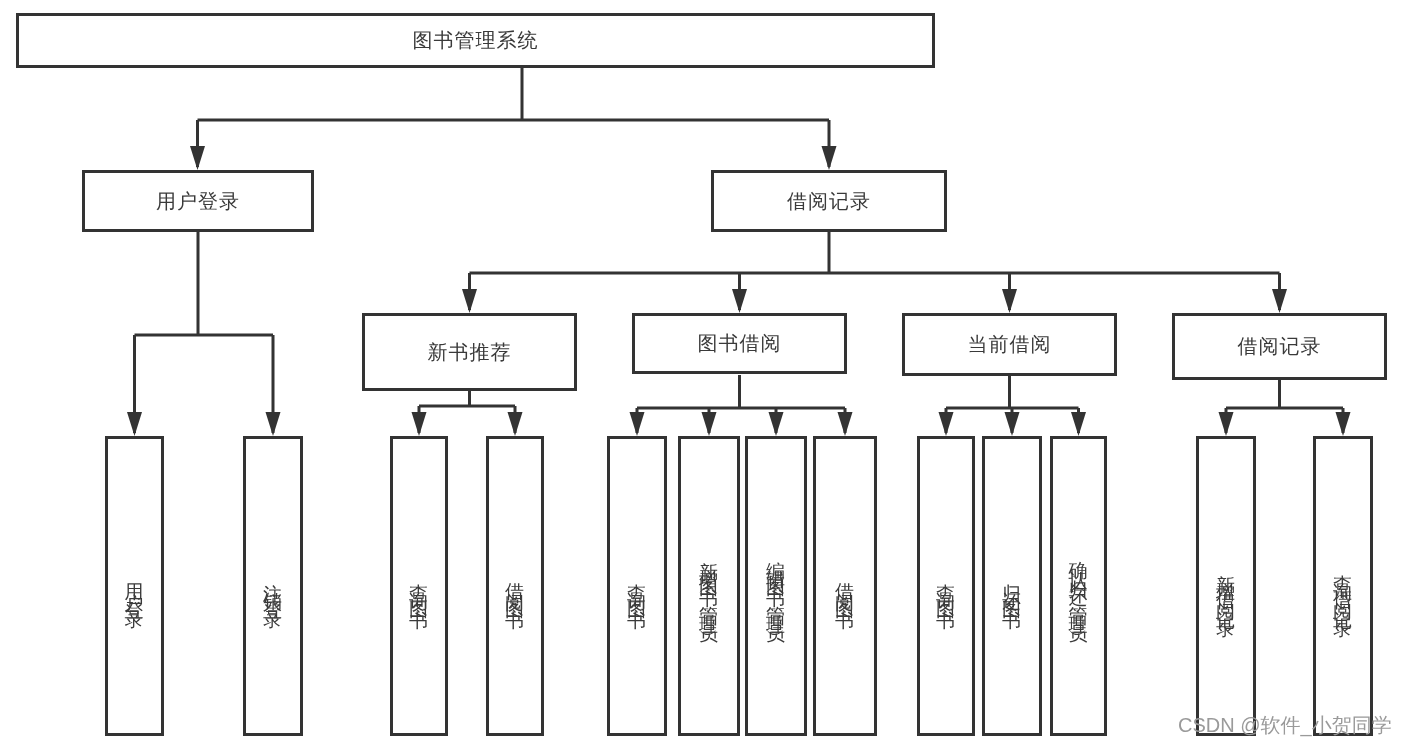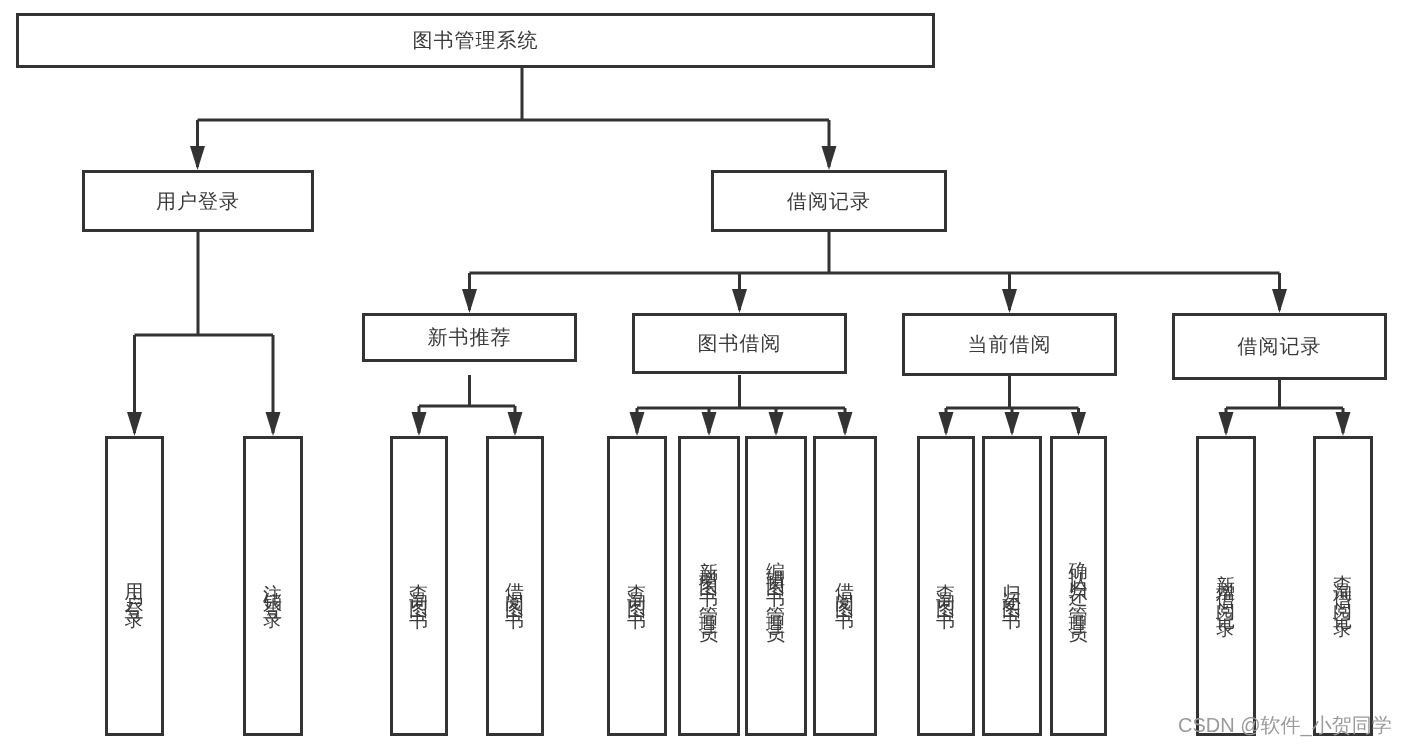--- a/index.html
+++ b/index.html
@@ -88,21 +88,21 @@
       <use href="#ah" x="1226" y="436"></use>
       <use href="#ah" x="1343" y="436"></use>
     </g>
   </svg>
 
   <div class="node hbox" style="left:16px; top:13px; width:919px; height:55px;">图书管理系统</div>
 
   <div class="node hbox" style="left:82px; top:170px; width:232px; height:62px;">用户登录</div>
   <div class="node hbox" style="left:711px; top:170px; width:236px; height:62px;">借阅记录</div>
 
-  <div class="node hbox" style="left:362px; top:313px; width:215px; height:49px;">新书推荐</div>
+  <div class="node hbox" style="left:362px; top:313px; width:215px; height:78px;">新书推荐</div>
   <div class="node hbox" style="left:632px; top:313px; width:215px; height:61px;">图书借阅</div>
   <div class="node hbox" style="left:902px; top:313px; width:215px; height:63px;">当前借阅</div>
   <div class="node hbox" style="left:1172px; top:313px; width:215px; height:67px;">借阅记录</div>
 
   <div class="node vbox" style="left:105px; top:436px; width:59px; height:300px;">用户登录</div>
   <div class="node vbox" style="left:243px; top:436px; width:60px; height:300px;">注销登录</div>
 
   <div class="node vbox" style="left:390px; top:436px; width:58px; height:300px;">查询图书</div>
   <div class="node vbox" style="left:486px; top:436px; width:58px; height:300px;">借阅图书</div>
 

